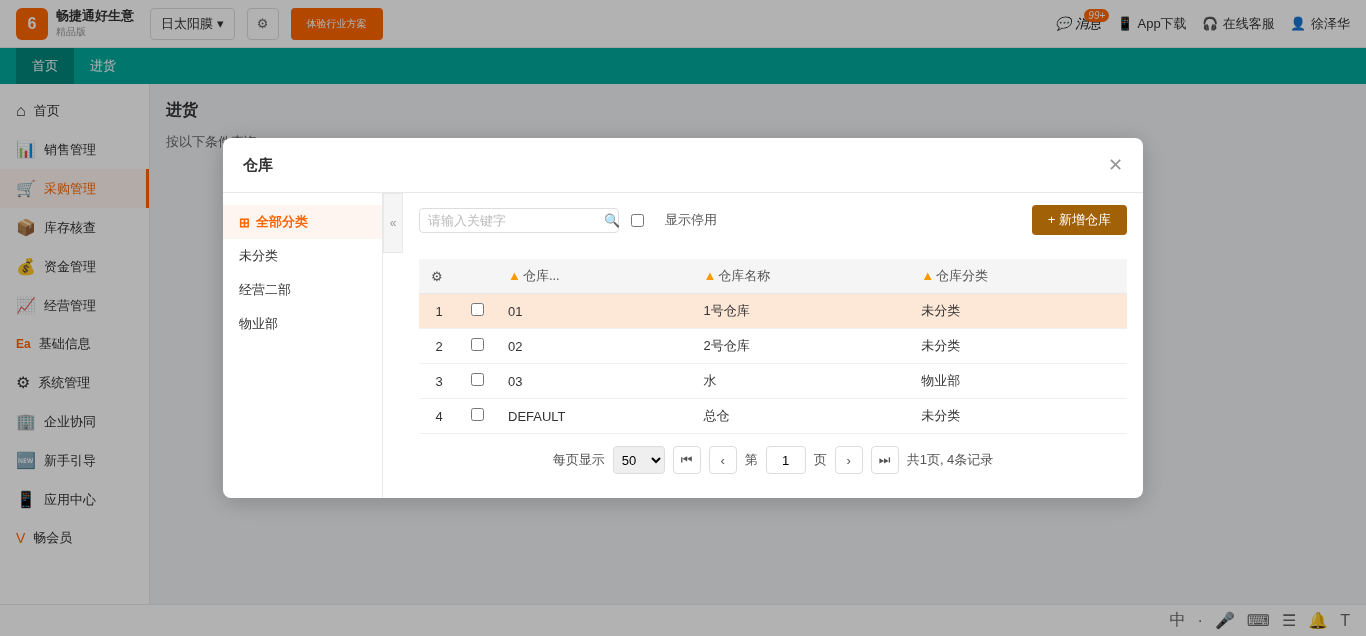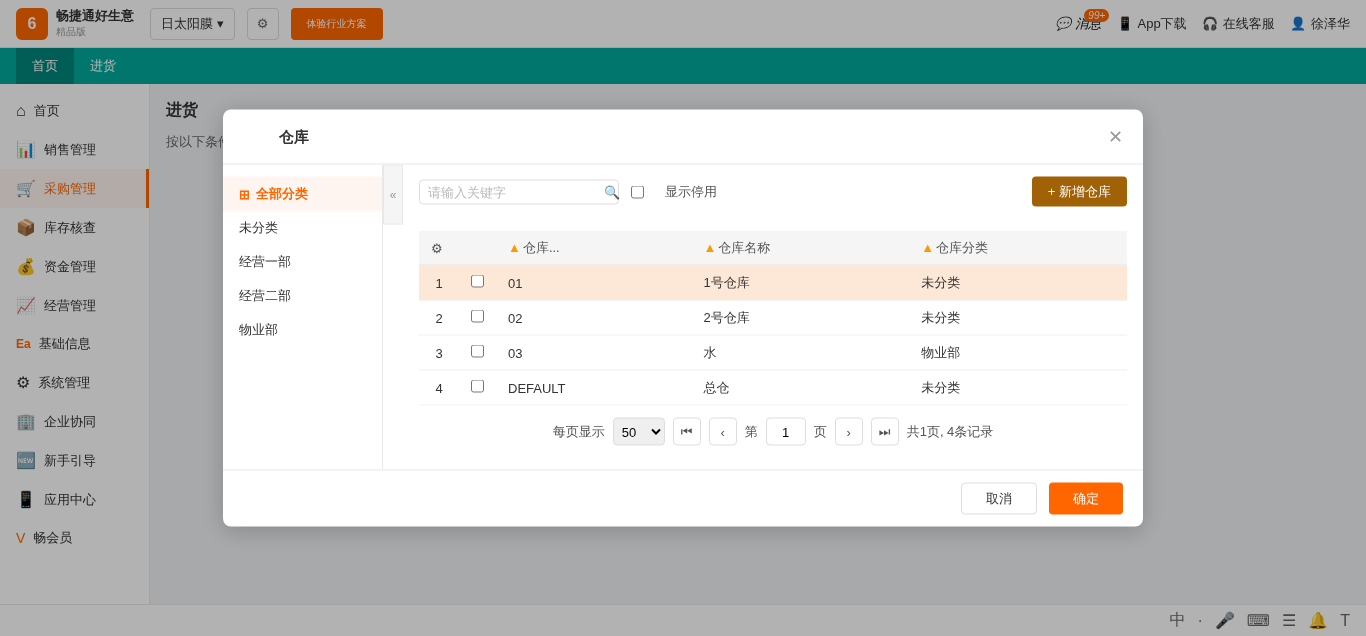--- a/index.html
+++ b/index.html
@@ -106,21 +106,21 @@
       max-height: 580px;
       z-index: 200;
       box-shadow: 0 4px 24px rgba(0,0,0,0.2);
       display: flex; flex-direction: column;
     }
     .modal-header {
       display: flex; align-items: center; justify-content: space-between;
       padding: 16px 20px;
       border-bottom: 1px solid #e8e8e8;
     }
-    .modal-title { font-size: 15px; font-weight: bold; color: #333; margin-left: 36px; }
+    .modal-title { font-size: 15px; font-weight: bold; color: #333; }
     .modal-close { cursor: pointer; color: #999; font-size: 18px; }
     .modal-body { display: flex; flex: 1; overflow: hidden; }
 
     
     .modal-sidebar {
       width: 160px; border-right: 1px solid #e8e8e8;
       padding: 12px 0; flex-shrink: 0;
     }
     .modal-sidebar-item {
       display: flex; align-items: center; gap: 6px;
@@ -328,23 +328,20 @@
   </div>
   <div class="modal-body">
 
     <div class="modal-sidebar">
       <div class="modal-sidebar-item active">
         <span style="color:#f60;">⊞</span>
         <span>全部分类</span>
       </div>
       <div class="modal-sidebar-item">
         <span>未分类</span>
-      </div>
-      <div class="modal-sidebar-item">
-        <span>经营一部</span>
       </div>
       <div class="modal-sidebar-item">
         <span>经营二部</span>
       </div>
       <div class="modal-sidebar-item">
         <span>物业部</span>
       </div>
     </div>
 
     <div class="collapse-btn">«</div>
@@ -440,24 +437,20 @@
         <div class="page-btn">‹</div>
         <span>第</span>
         <input class="page-input" type="text" value="1" style="">
         <span>页</span>
         <div class="page-btn">›</div>
         <div class="page-btn">⏭</div>
         <span>共1页, 4条记录</span>
       </div>
     </div>
   </div>
-  <div class="modal-footer">
-    <button class="btn-cancel">取消</button>
-    <button class="btn-confirm">确定</button>
-  </div>
 </div>
 
 <div class="status-bar">
   <span class="status-icon">中</span>
   <span class="status-icon">·</span>
   <span class="status-icon">🎤</span>
   <span class="status-icon">⌨</span>
   <span class="status-icon">☰</span>
   <span class="status-icon">🔔</span>
   <span class="status-icon">T</span>

